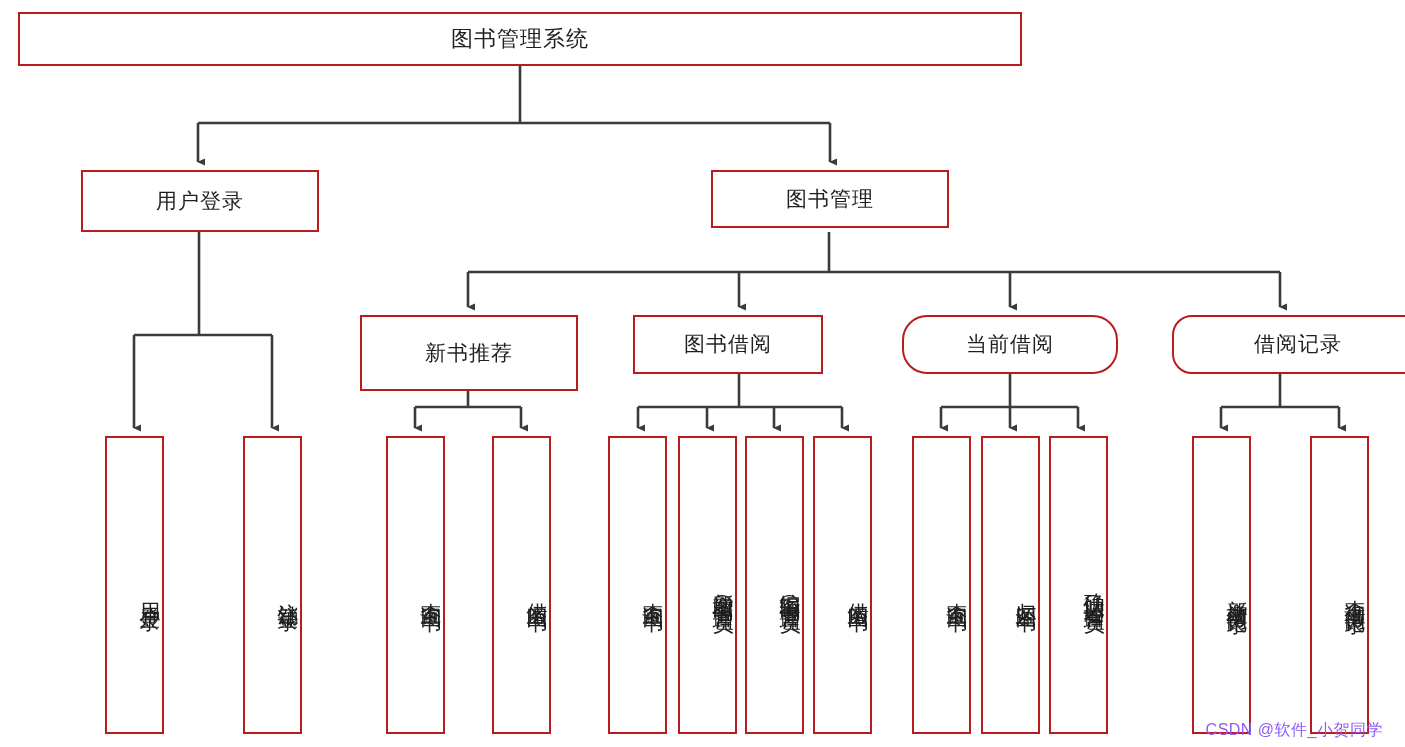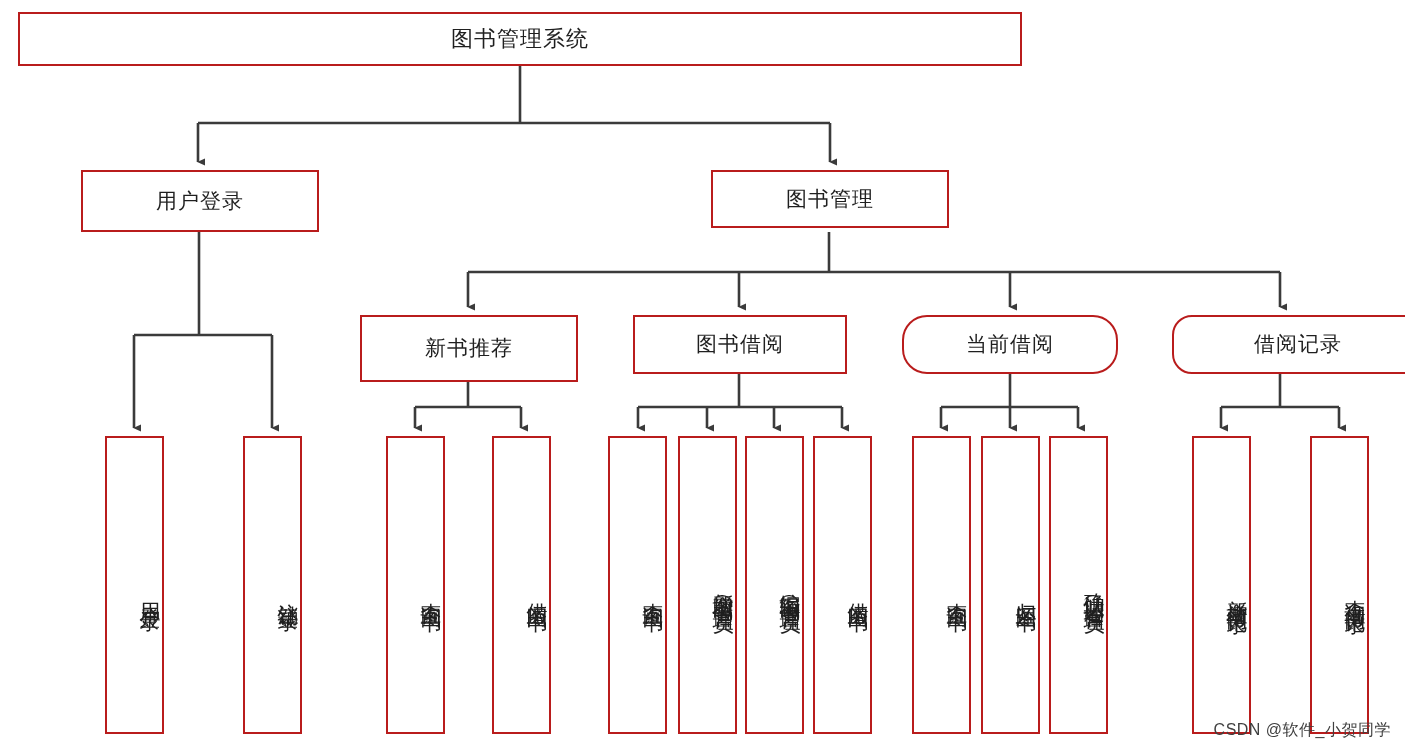--- a/index.html
+++ b/index.html
@@ -52,24 +52,24 @@
     padding-top: 14px;
     align-items: flex-start;
     justify-content: center;
     white-space: nowrap;
   }
   .node.vertical.tall-text {
     padding-top: 8px;
   }
   .watermark {
     position: absolute;
-    right: 14px;
+    right: 22px;
     bottom: 6px;
     font-size: 16px;
-    color: #404040;
+    color: #8b5cf6;
     white-space: nowrap;
     letter-spacing: 0.5px;
     margin-left: 26px;
   }
 </style>
 </head>
 <body>
 
 <div id="canvas">
 
@@ -122,23 +122,23 @@
       <path d="M1339,407 L1339,428" marker-end="url(#arrow)"></path>
     </g>
   </svg>
 
   <div class="node horizontal root" style="left:18px; top:12px; width:1004px; height:54px;">图书管理系统</div>
 
   <div class="node horizontal" style="left:81px; top:170px; width:238px; height:62px;">用户登录</div>
 
   <div class="node horizontal" style="left:711px; top:170px; width:238px; height:58px;">图书管理</div>
 
-  <div class="node horizontal" style="left:360px; top:315px; width:218px; height:67px;">新书推荐</div>
+  <div class="node horizontal" style="left:360px; top:315px; width:218px; height:76px;">新书推荐</div>
 
-  <div class="node horizontal" style="left:633px; top:315px; width:214px; height:59px;">图书借阅</div>
+  <div class="node horizontal" style="left:633px; top:315px; width:190px; height:59px;">图书借阅</div>
 
   <div class="node horizontal" style="left:902px; top:315px; width:216px; height:59px;border-radius:25px;">当前借阅</div>
 
   <div class="node horizontal" style="left:1172px; top:315px; width:252px; height:59px;border-radius:20px;">借阅记录</div>
 
   <div class="node vertical" style="left:105px; top:436px; width:59px; height:298px;">用户登录</div>
 
   <div class="node vertical" style="left:243px; top:436px; width:59px; height:298px;">注销登录</div>
 
   <div class="node vertical" style="left:386px; top:436px; width:59px; height:298px;">查询图书</div>

